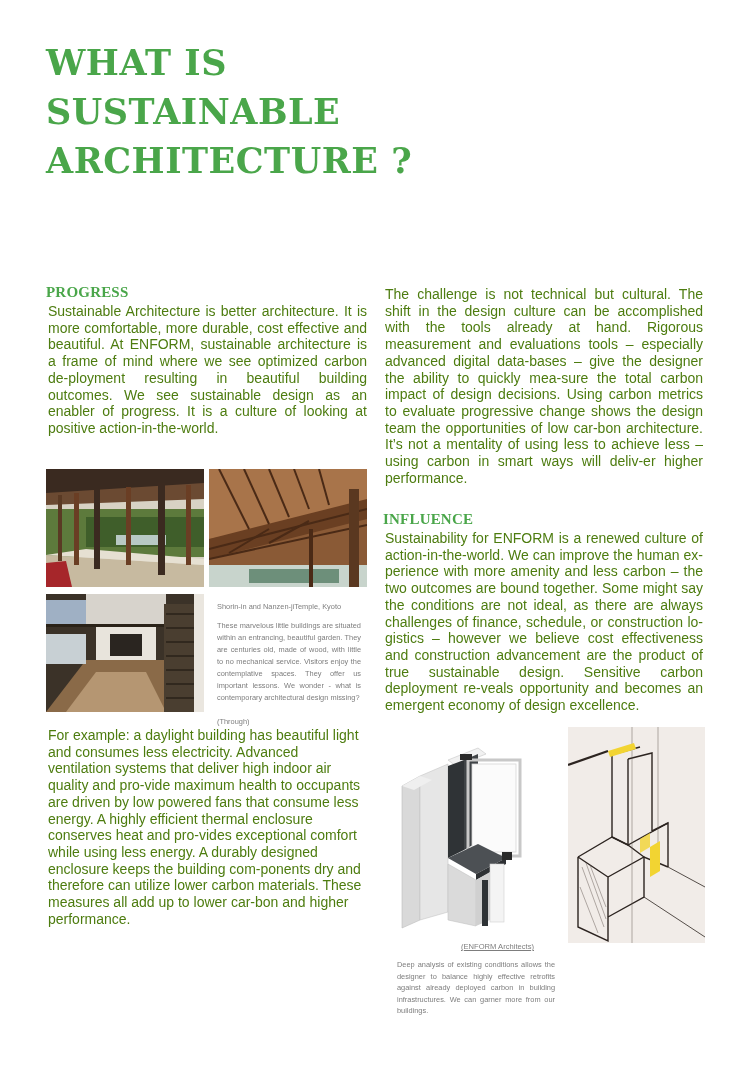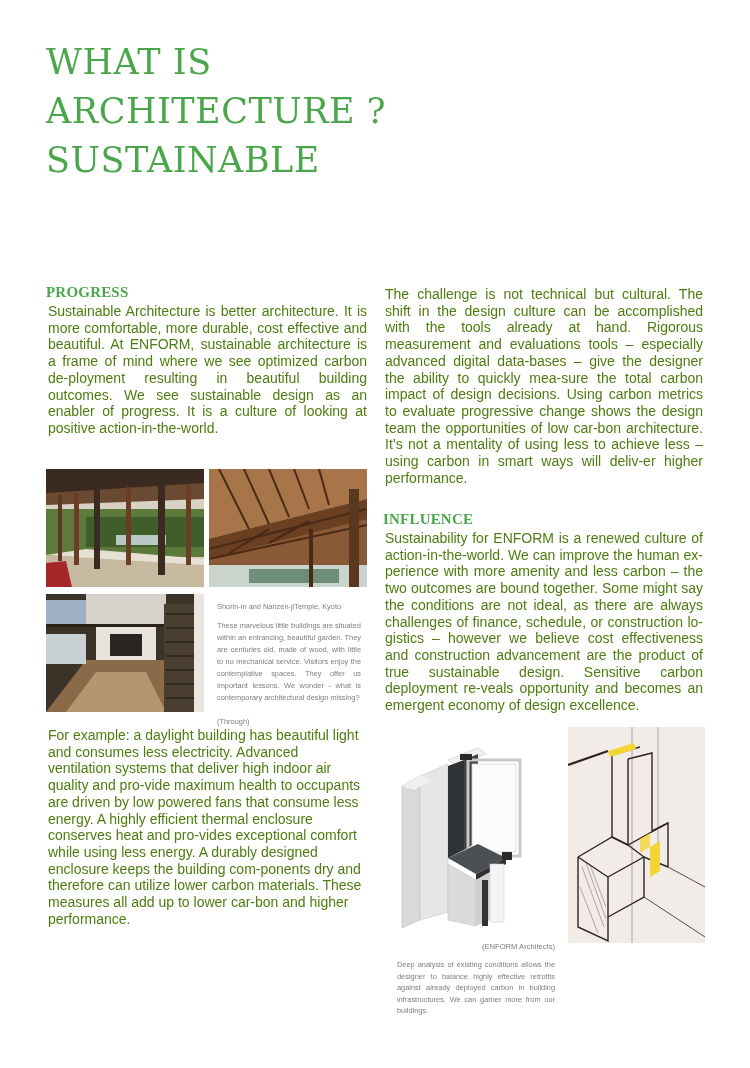--- a/index.html
+++ b/index.html
@@ -1,45 +1,45 @@
 <!DOCTYPE html>
 <html><head>
   <meta charset="utf-8">
   <style>
     html, body { margin: 0; padding: 0; background: #ffffff; }
     body { width: 750px; height: 1068px; position: relative; overflow: hidden; font-family: "Liberation Sans", sans-serif; color: #2a2a2a; }
     .title {
       position: absolute; left: 46px; top: 38px;
       font-family: "DejaVu Serif", serif; color: #4aa64a;
-      font-size: 35px; line-height: 49px; letter-spacing: 0.5px; font-weight: normal;
+      font-size: 35px; line-height: 49px; letter-spacing: 0.5px; font-weight: bold;
     }
     .title div { white-space: nowrap; }
     .section { position: absolute; }
     .heading {
       font-family: "Liberation Serif", serif; font-weight: bold; color: #4aa64a;
       font-size: 15px; line-height: 17px; margin: 0 0 1px 0; letter-spacing: 0.2px;
     }
     .body-text {
       font-size: 14px; line-height: 16.7px; text-align: justify; margin: 2px; color: #4d7c0f;
     }
     .impact .body-text { text-align: left; }
     .photo { position: absolute; overflow: hidden; }
     .caption { position: absolute; font-size: 7.4px; line-height: 12px; color: #7d7d7d; }
     .caption p { margin: 7px; }
     .caption .credit { margin-top: 12px; }
     .caption2 { position: absolute; font-size: 7.4px; line-height: 11.5px; color: #7d7d7d; text-align: justify; }
-    .credit2 { position: absolute; font-size: 7.6px; color: #7d7d7d; text-align: right; }
+    .credit2 { position: absolute; font-size: 7.6px; color: #7d7d7d; text-align: center; text-decoration: underline; }
   </style>
 </head>
 <body>
 
 <div class="title">
   <div>WHAT IS</div>
+  <div>SUSTAINABLE</div>
   <div>ARCHITECTURE ?</div>
-  <div>SUSTAINABLE</div>
 </div>
 
 <div class="section" style="left:46px; top:284px; width:323px;">
   <h2 class="heading">PROGRESS</h2>
   <p class="body-text">Sustainable Architecture is better architecture. It is more comfortable, more durable, cost effective and beautiful. At ENFORM, sustainable architecture is a frame of mind where we see optimized carbon de-ployment resulting in beautiful building outcomes. We see sustainable design as an enabler of progress. It is a culture of looking at positive action-in-the-world.</p>
 </div>
 
 <div class="section" style="left:383px; top:284px; width:322px;">
   <p class="body-text">The challenge is not technical but cultural. The shift in the design culture can be accomplished with the tools already at hand. Rigorous measurement and evaluations tools – especially advanced digital data-bases – give the designer the ability to quickly mea-sure the total carbon impact of design decisions. Using carbon metrics to evaluate progressive change shows the design team the opportunities of low car-bon architecture. It’s not a mentality of using less to achieve less – using carbon in smart ways will deliv-er higher performance.</p>
 </div>

